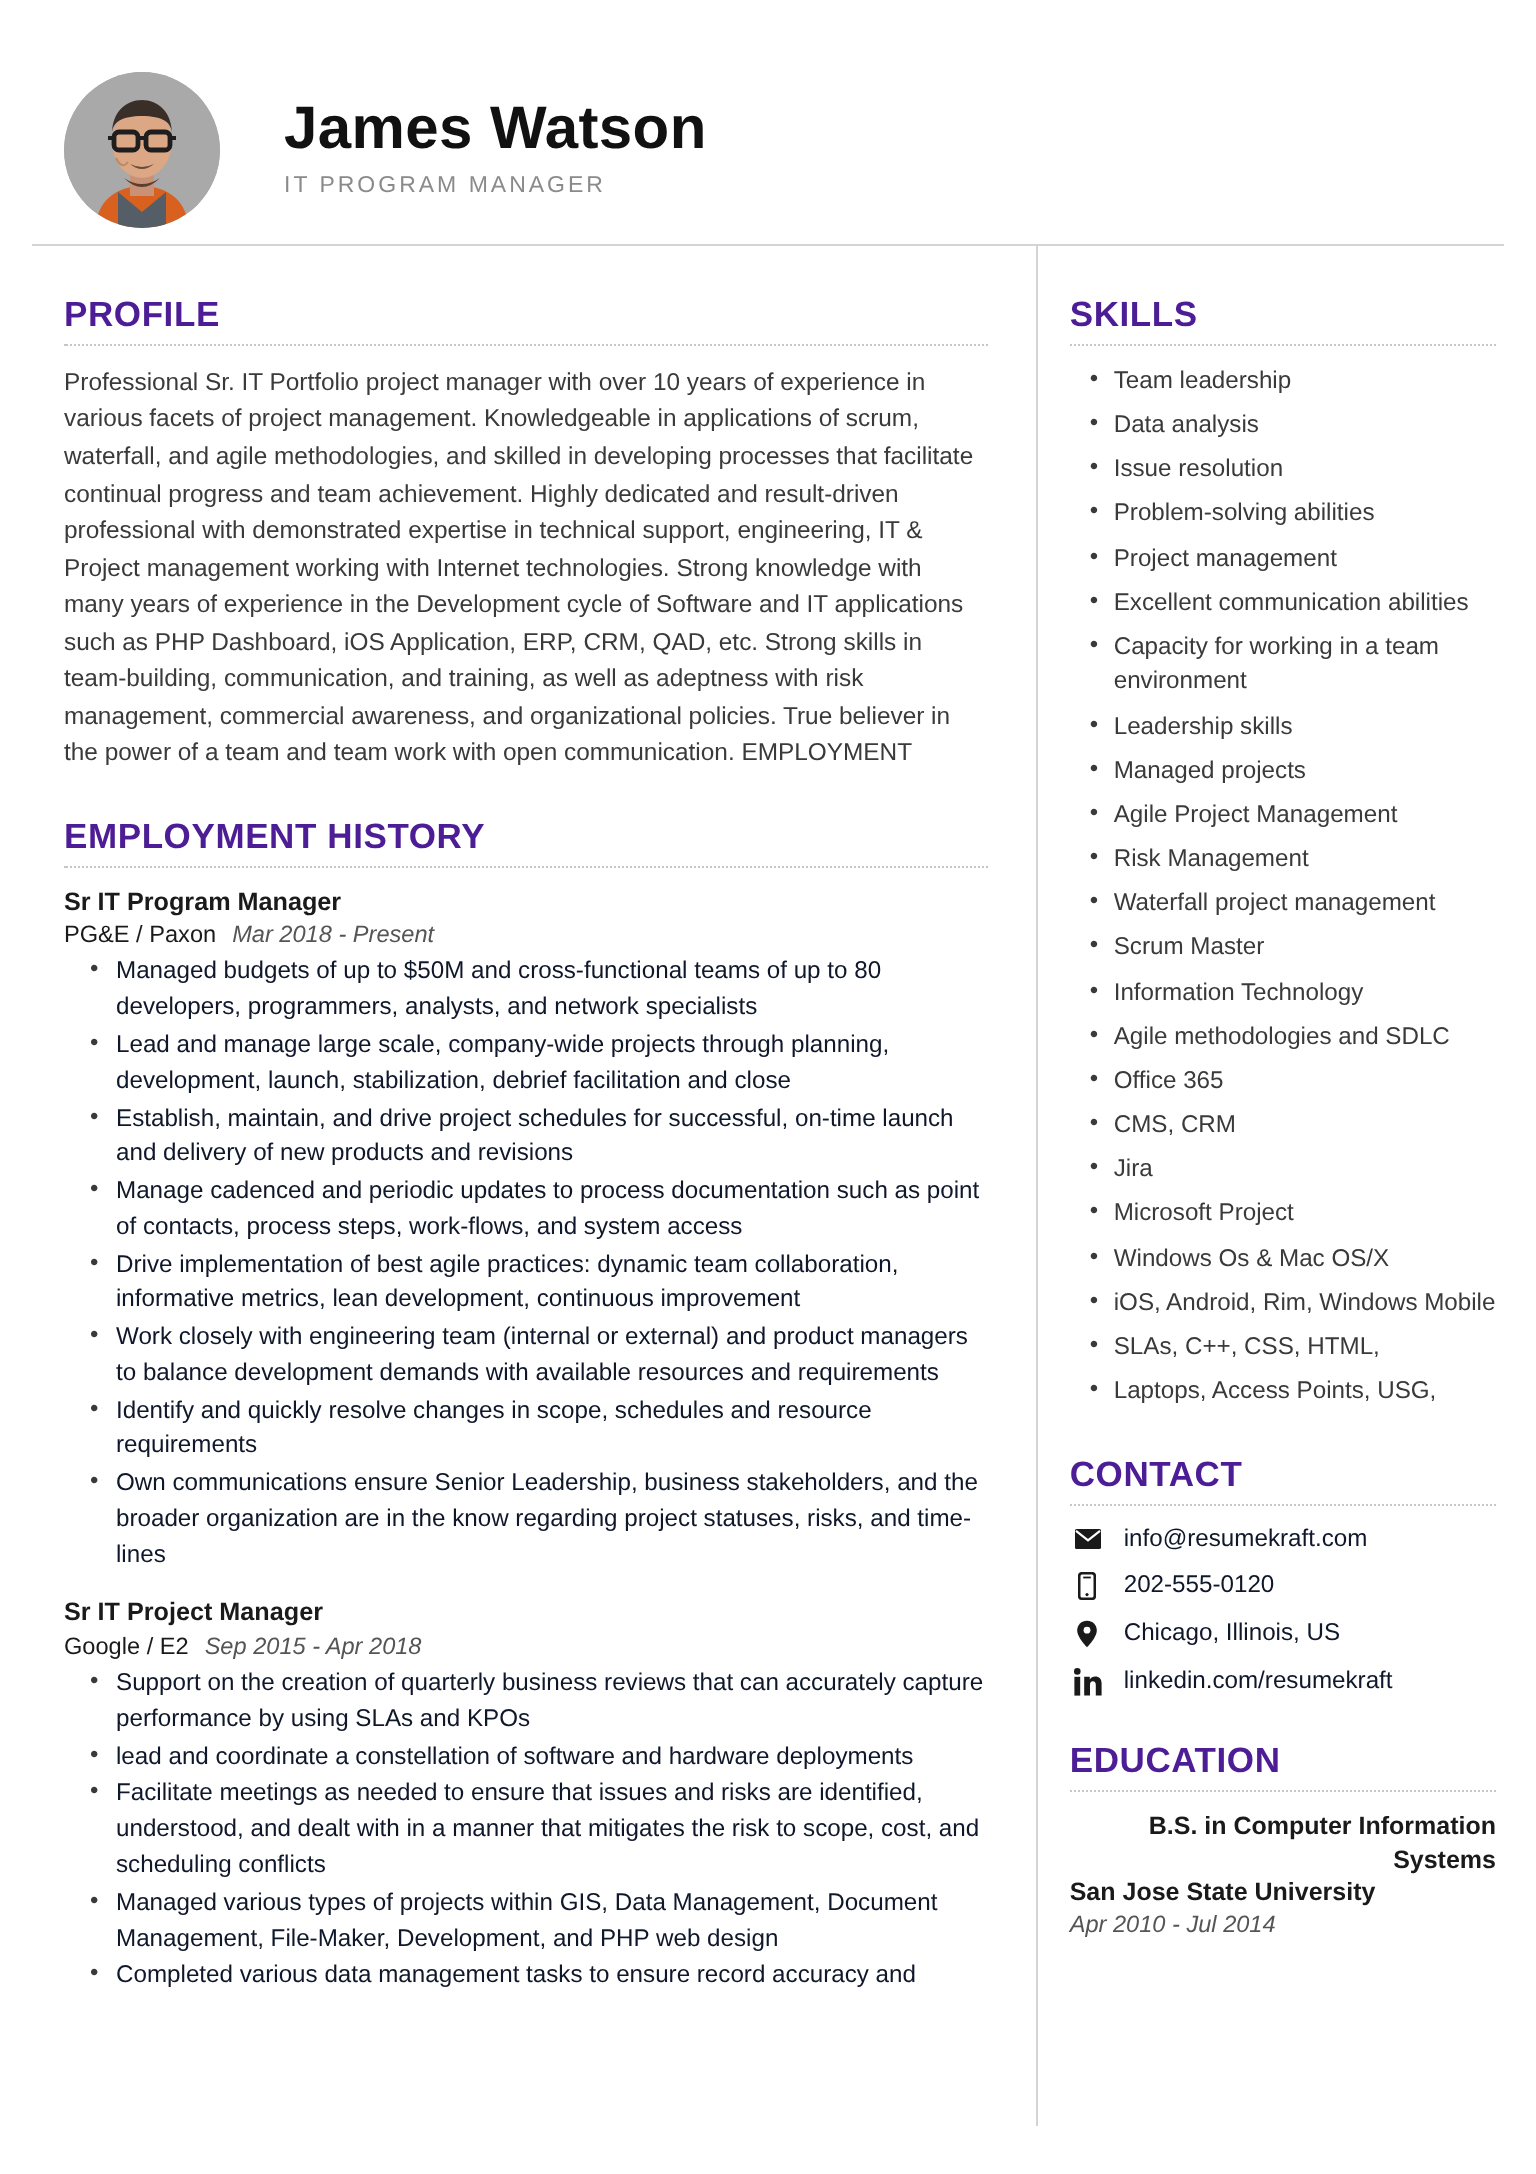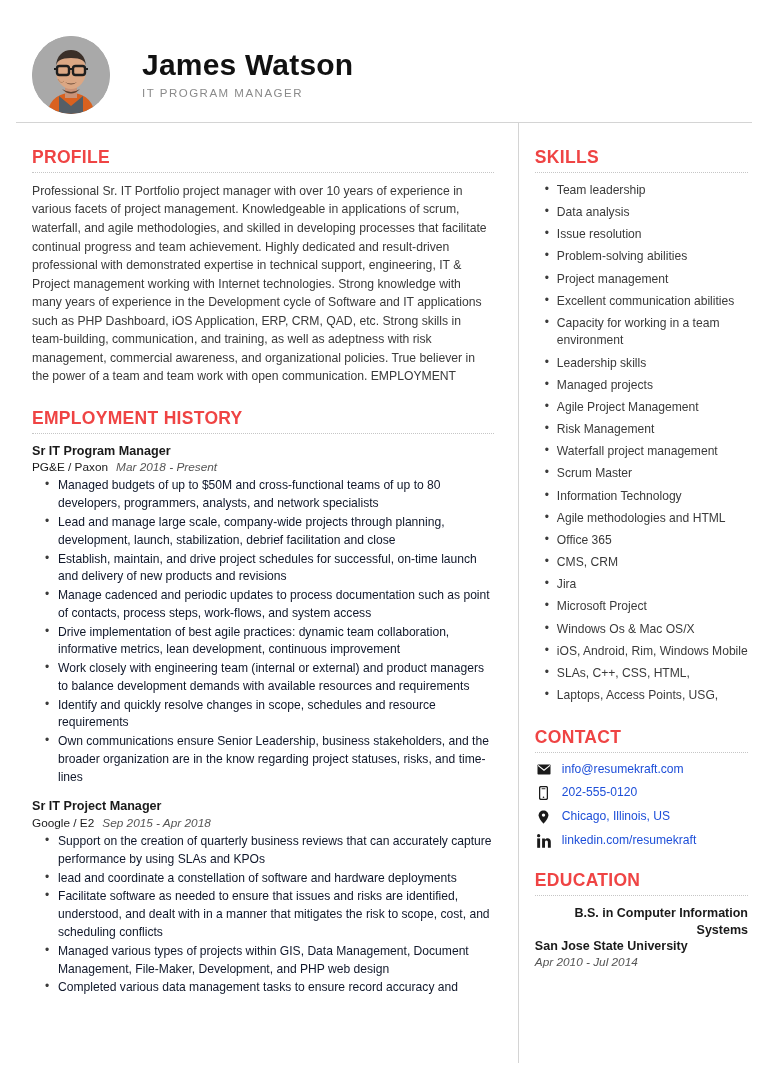--- a/index.html
+++ b/index.html
@@ -86,21 +86,21 @@
   }
   .col-right {
     flex: 1 1 auto;
     padding: 24px 20px 0 16px;
   }
 
   
   .section-title {
     font-size: 17.5px;
     font-weight: bold;
-    color: #ef4444;
+    color: #4c1d95;
     letter-spacing: 0.3px;
     margin: 0 0 3px 0;
     line-height: 1.25;
   }
   .section-rule {
     border-top: 1px dotted #c6c6c6;
     height: 0;
     margin-bottom: 9px;
   }
   .section + .section { margin-top: 22px; }
@@ -192,21 +192,21 @@
     flex: 0 0 18px;
     display: flex;
     align-items: center;
     justify-content: center;
     margin-right: 9px;
     color: #1a1a1a;
   }
   .contact-icon svg { display: block; }
   .contact-value {
     font-size: 12.1px;
-    color: #1d4ed8;
+    color: #0f172a;
     line-height: 1.3;
     word-break: break-word;
   }
 
   
   .edu-degree {
     font-size: 12.5px;
     font-weight: bold;
     color: #1a1a1a;
     line-height: 1.32;
@@ -298,21 +298,21 @@
         </div>
 
         <div class="job" style="margin-top:12px;">
           <div class="job-role">Sr IT Project Manager</div>
           <div class="job-meta">
             <span class="job-company">Google / E2</span><span class="job-dates">Sep 2015 - Apr 2018</span>
           </div>
           <ul class="bullets">
             <li>Support on the creation of quarterly business reviews that can accurately capture performance by using SLAs and KPOs</li>
             <li>lead and coordinate a constellation of software and hardware deployments</li>
-            <li>Facilitate software as needed to ensure that issues and risks are identified, understood, and dealt with in a manner that mitigates the risk to scope, cost, and scheduling conflicts</li>
+            <li>Facilitate meetings as needed to ensure that issues and risks are identified, understood, and dealt with in a manner that mitigates the risk to scope, cost, and scheduling conflicts</li>
             <li>Managed various types of projects within GIS, Data Management, Document Management, File-Maker, Development, and PHP web design</li>
             <li>Completed various data management tasks to ensure record accuracy and</li>
           </ul>
         </div>
       </div>
 
     </div>
 
     <div class="col-divider"></div>
 
@@ -329,21 +329,21 @@
           <li>Project management</li>
           <li>Excellent communication abilities</li>
           <li>Capacity for working in a team environment</li>
           <li>Leadership skills</li>
           <li>Managed projects</li>
           <li>Agile Project Management</li>
           <li>Risk Management</li>
           <li>Waterfall project management</li>
           <li>Scrum Master</li>
           <li>Information Technology</li>
-          <li>Agile methodologies and HTML</li>
+          <li>Agile methodologies and SDLC</li>
           <li>Office 365</li>
           <li>CMS, CRM</li>
           <li>Jira</li>
           <li>Microsoft Project</li>
           <li>Windows Os &amp; Mac OS/X</li>
           <li>iOS, Android, Rim, Windows Mobile</li>
           <li>SLAs, C++, CSS, HTML,</li>
           <li>Laptops, Access Points, USG,</li>
         </ul>
       </div>

